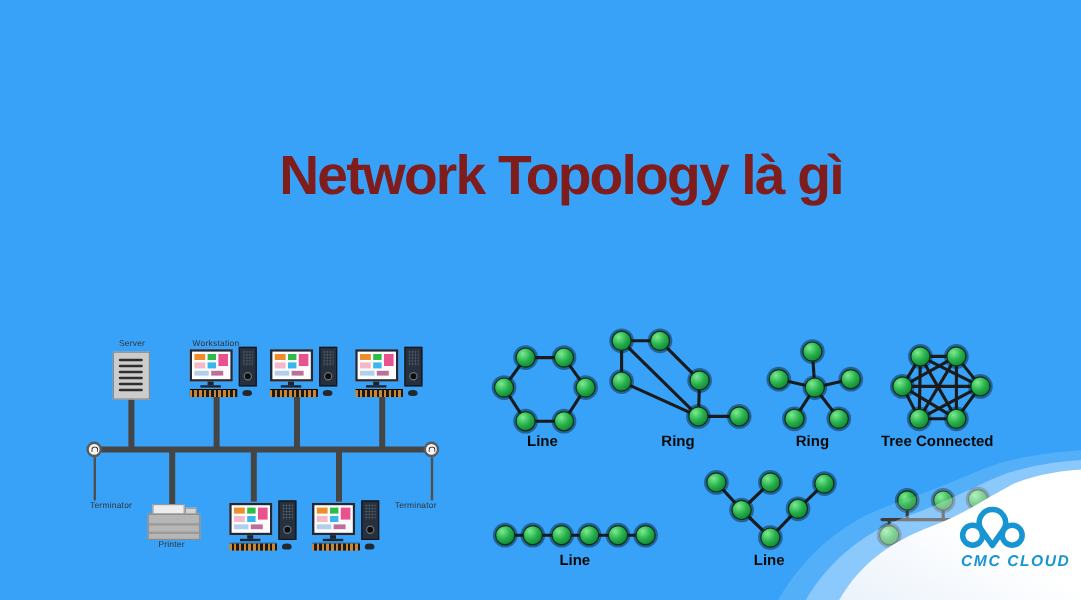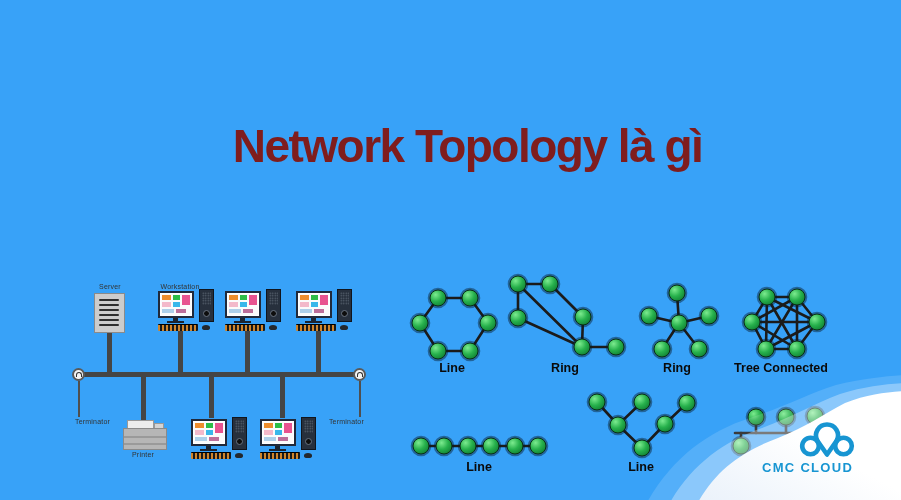--- a/index.html
+++ b/index.html
@@ -58,21 +58,21 @@
   
   #topo-svg{position:absolute;inset:0;z-index:3;}
   .edge{stroke:#1b1b1b;stroke-width:2.6;stroke-linecap:round;}
   .halo{fill:none;stroke:rgba(8,24,40,0.45);stroke-width:3px;}
   .node{stroke:#0a2f14;stroke-width:1px;}
   #topo-labels{position:absolute;inset:0;z-index:4;}
   .topo-label{position:absolute;transform:translateX(-50%);font-size:12.5px;font-weight:700;color:#0a0a0a;white-space:nowrap;}
 
   
   #wedge-svg{position:absolute;inset:0;z-index:5;pointer-events:none;}
-  .logo{position:absolute;left:762px;top:421px;width:130px;text-align:left;z-index:6;}
+  .logo{position:absolute;left:762px;top:421px;width:130px;text-align:right;z-index:6;font-style:italic;}
   .logo svg{display:block;margin:0 auto;}
   .logo-text{margin-top:1px;font-size:13px;font-weight:700;letter-spacing:1.3px;color:#1795d2;white-space:nowrap;}
 </style>
 </head>
 <body>
 
 <div class="stage">
 
   <div class="title">Network Topology là gì</div>
 

